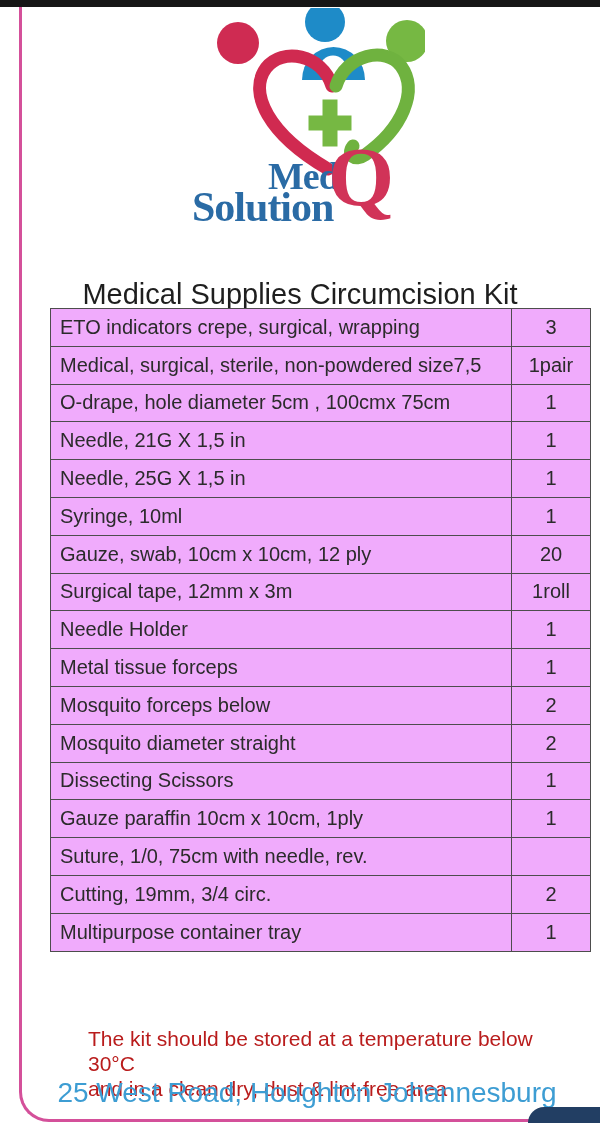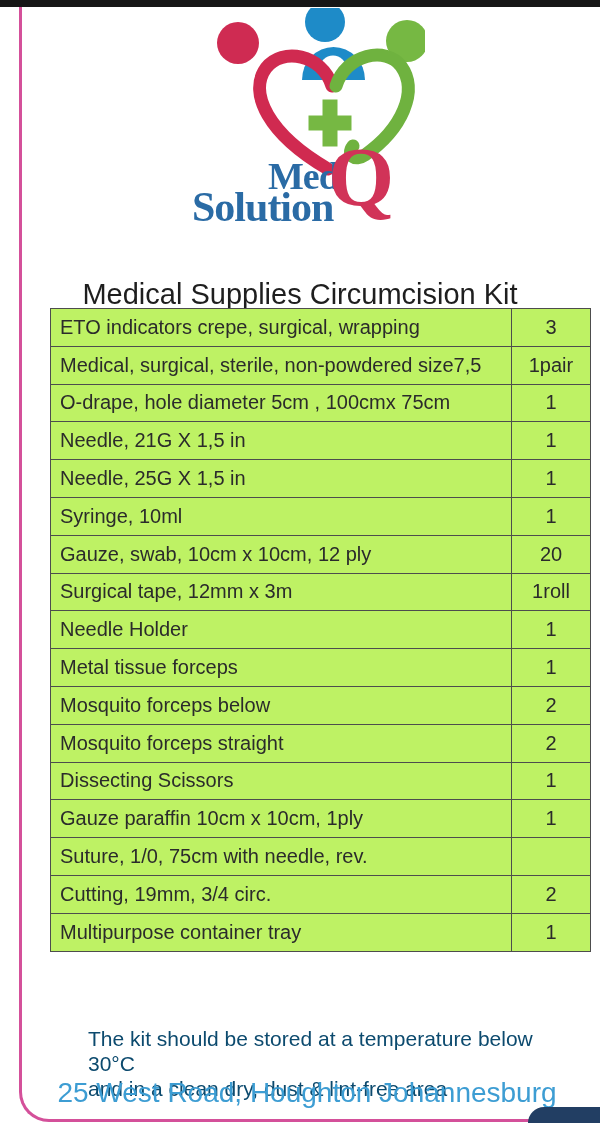--- a/index.html
+++ b/index.html
@@ -28,32 +28,32 @@
   .logo-q{left:148px;top:127px;font-size:85px;color:#d13358;}
   .logo-solution{left:12px;top:178px;font-size:42px;color:#2a6ba5;letter-spacing:-1px;}
   
   .title{
     position:absolute;left:0;top:250px;width:600px;text-align:center;
     font-size:29px;color:#1e1e1e;letter-spacing:0;margin-top:28px;
   }
   
   table.kit{
     position:absolute;left:50px;top:308px;width:523px;
-    border-collapse:collapse;table-layout:fixed;z-index:2;background:#bef264;
+    border-collapse:collapse;table-layout:fixed;z-index:2;background:#f0abfc;
   }
   table.kit td{
     border:1.5px solid #4d4d4d;height:36.8px;font-size:20px;color:#2b2b2b;
     overflow:hidden;white-space:nowrap;
   }
   td.item{padding:0 4px 0 9px;width:447px;}
   td.qty{width:76px;text-align:center;font-size:21px;padding:0 1px;}
   
   .note{
     position:absolute;left:88px;top:1026px;width:480px;
-    font-size:21px;line-height:25px;color:#0c4a6e;z-index:2;
+    font-size:21px;line-height:25px;color:#b91c1c;z-index:2;
   }
   
   .address{
     position:absolute;left:14px;top:1077px;width:586px;text-align:center;
     font-size:28px;color:#3d9dd3;z-index:2;
   }
 </style>
 </head>
 <body>
 
@@ -142,21 +142,21 @@
           <td class="item">Metal tissue forceps</td>
           <td class="qty">1</td>
         </tr>
 
         <tr>
           <td class="item">Mosquito forceps below</td>
           <td class="qty">2</td>
         </tr>
 
         <tr>
-          <td class="item">Mosquito forceps straight</td>
+          <td class="item">Mosquito diameter straight</td>
           <td class="qty">2</td>
         </tr>
 
         <tr>
           <td class="item">Dissecting Scissors</td>
           <td class="qty">1</td>
         </tr>
 
         <tr>
           <td class="item">Gauze paraffin 10cm x 10cm, 1ply</td>

